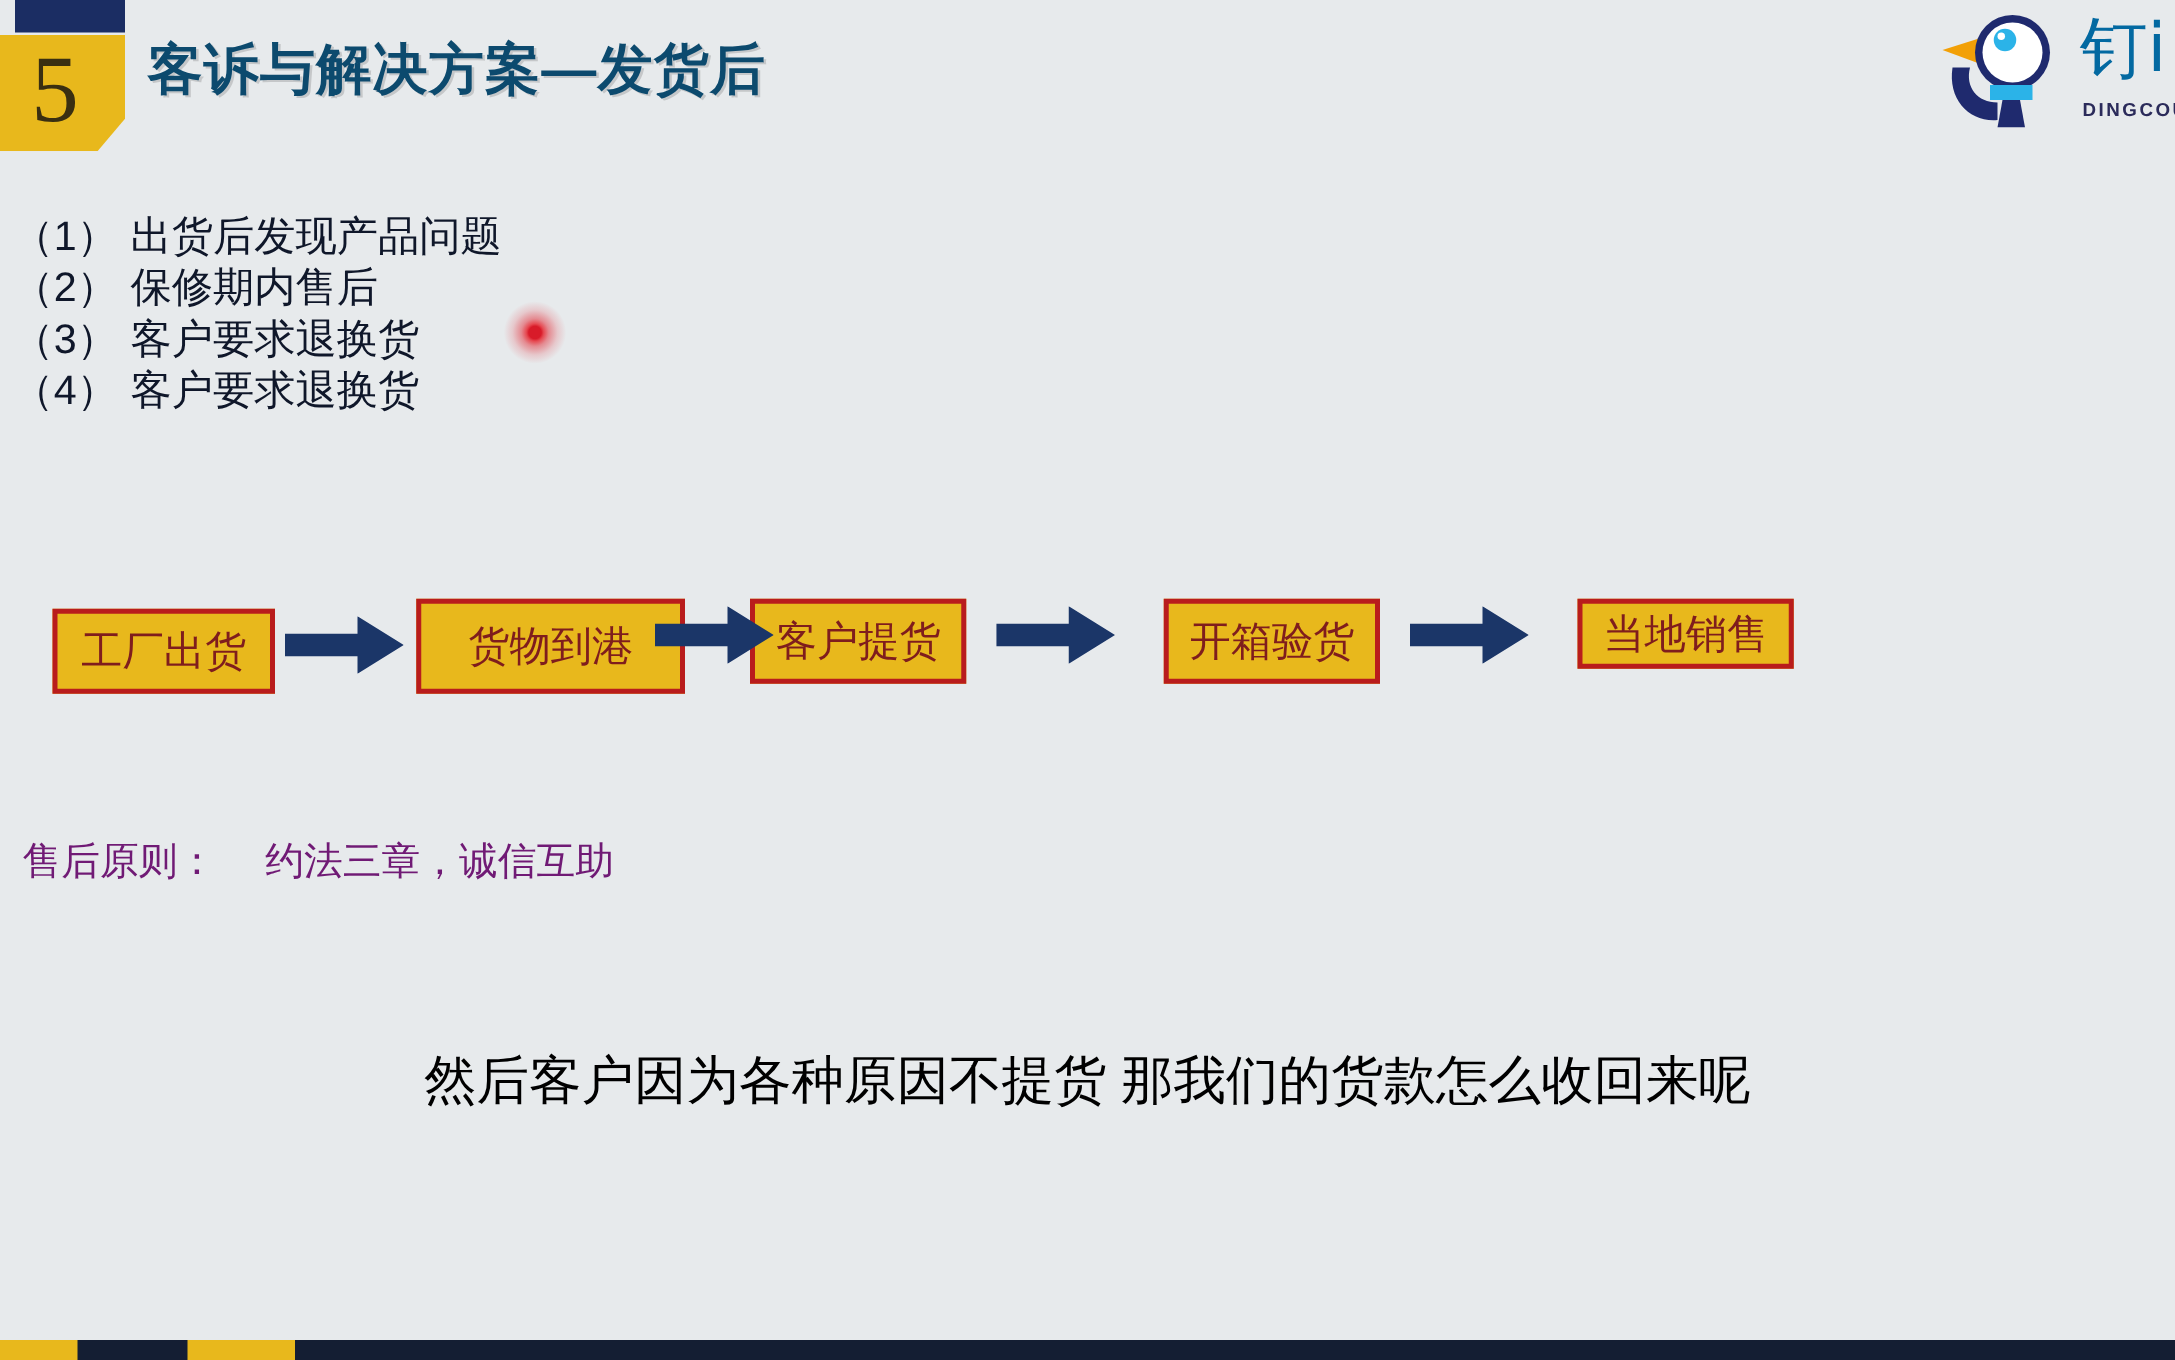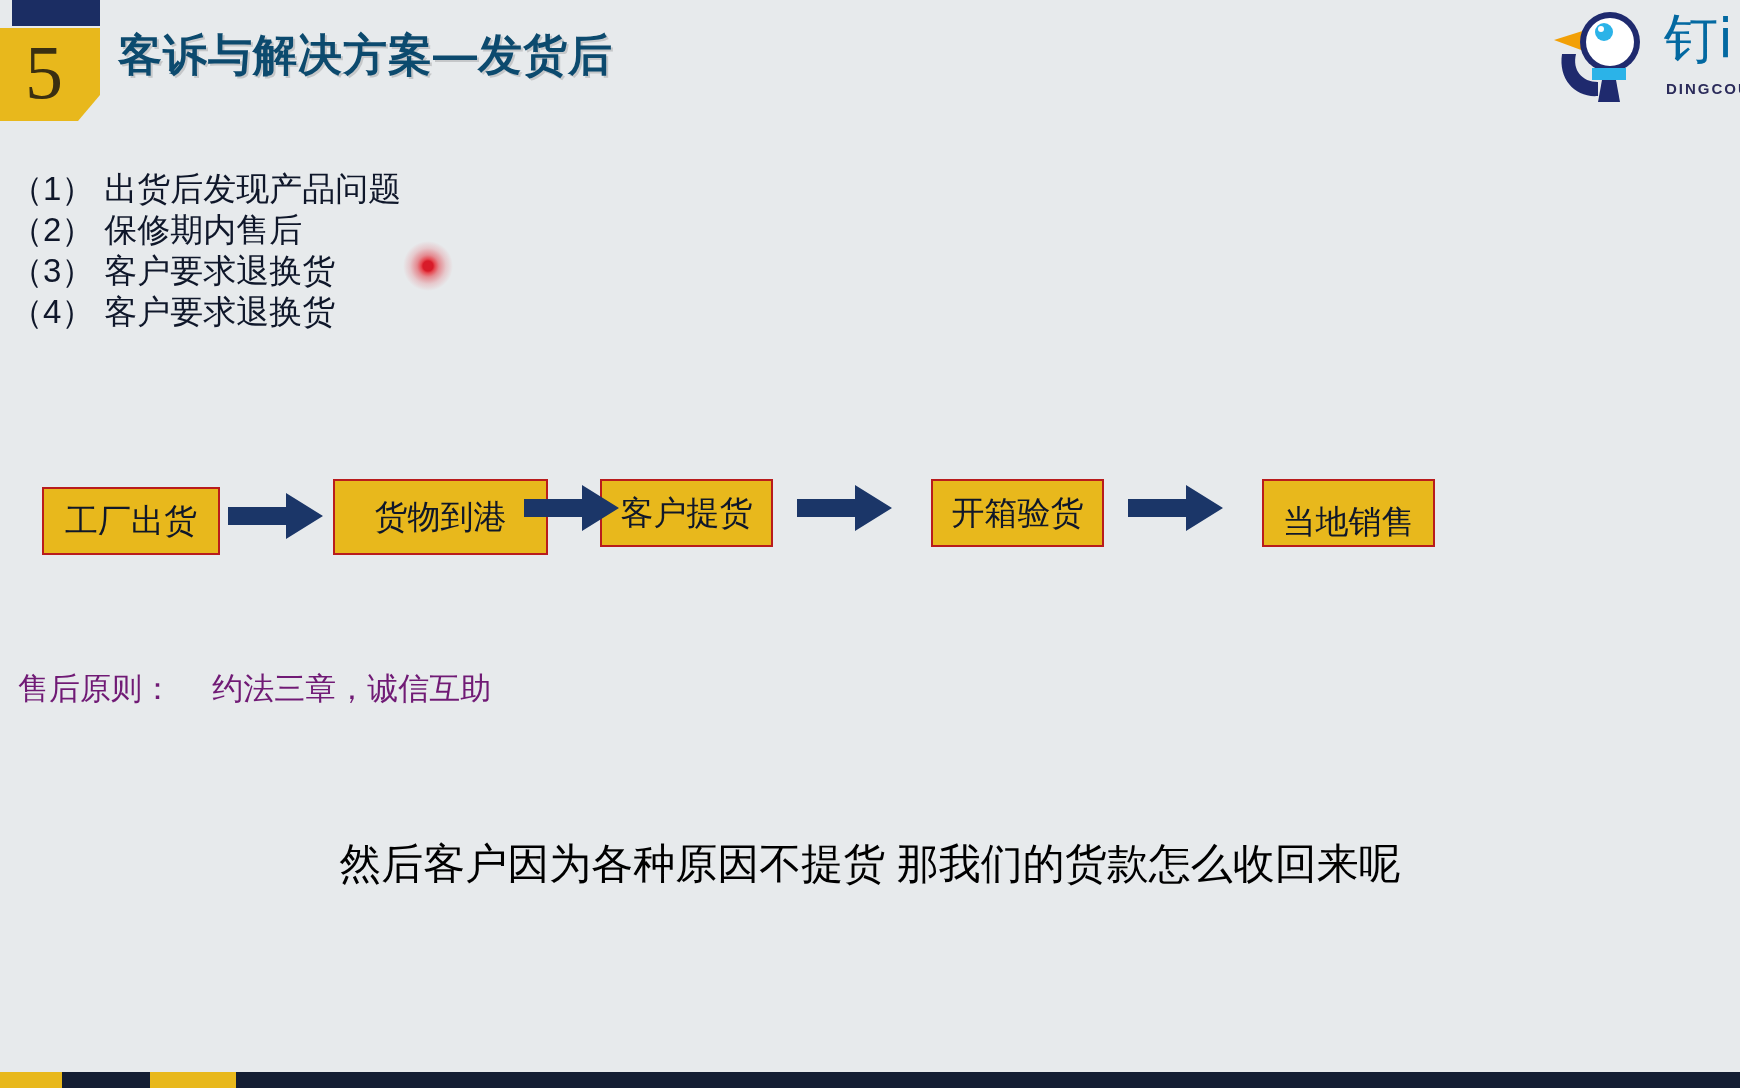--- a/index.html
+++ b/index.html
@@ -145,26 +145,26 @@
   .flow {
     position: absolute;
     left: 0;
     top: 435px;
     width: 1740px;
     height: 130px;
   }
   .flow-box {
     position: absolute;
     background: #e8b81c;
-    border: 2px solid #b91c1c;
+    border: 4px solid #b91c1c;
     box-sizing: border-box;
     display: flex;
     align-items: center;
     justify-content: center;
-    color: #0f172a;
+    color: #7f1d1d;
     font-size: 33px;
     font-weight: 400;
     white-space: nowrap;
   }
   .flow-arrow {
     position: absolute;
     height: 46px;
   }
 
   
@@ -270,21 +270,21 @@
     </div>
     <div class="flow-box" style="left:333px; top:44px; width:215px; height:76px;">
       <span>货物到港</span>
     </div>
     <div class="flow-box" style="left:600px; top:44px; width:173px; height:68px;">
       <span>客户提货</span>
     </div>
     <div class="flow-box" style="left:931px; top:44px; width:173px; height:68px;">
       <span>开箱验货</span>
     </div>
-    <div class="flow-box" style="left:1262px; top:44px; width:173px; height:68px;align-items:flex-end;">
+    <div class="flow-box" style="left:1262px; top:44px; width:173px; height:56px;">
       <span>当地销售</span>
     </div>
 
     <svg class="flow-arrow" style="left:228px; top:58px; width:95px;" viewBox="0 0 95 46" xmlns="http://www.w3.org/2000/svg">
       <path d="M0 14 L58 14 L58 0 L95 23 L58 46 L58 32 L0 32 Z" fill="#1b3668"></path>
     </svg>
     <svg class="flow-arrow" style="left:524px; top:50px; width:95px;" viewBox="0 0 95 46" xmlns="http://www.w3.org/2000/svg">
       <path d="M0 14 L58 14 L58 0 L95 23 L58 46 L58 32 L0 32 Z" fill="#1b3668"></path>
     </svg>
     <svg class="flow-arrow" style="left:797px; top:50px; width:95px;" viewBox="0 0 95 46" xmlns="http://www.w3.org/2000/svg">

